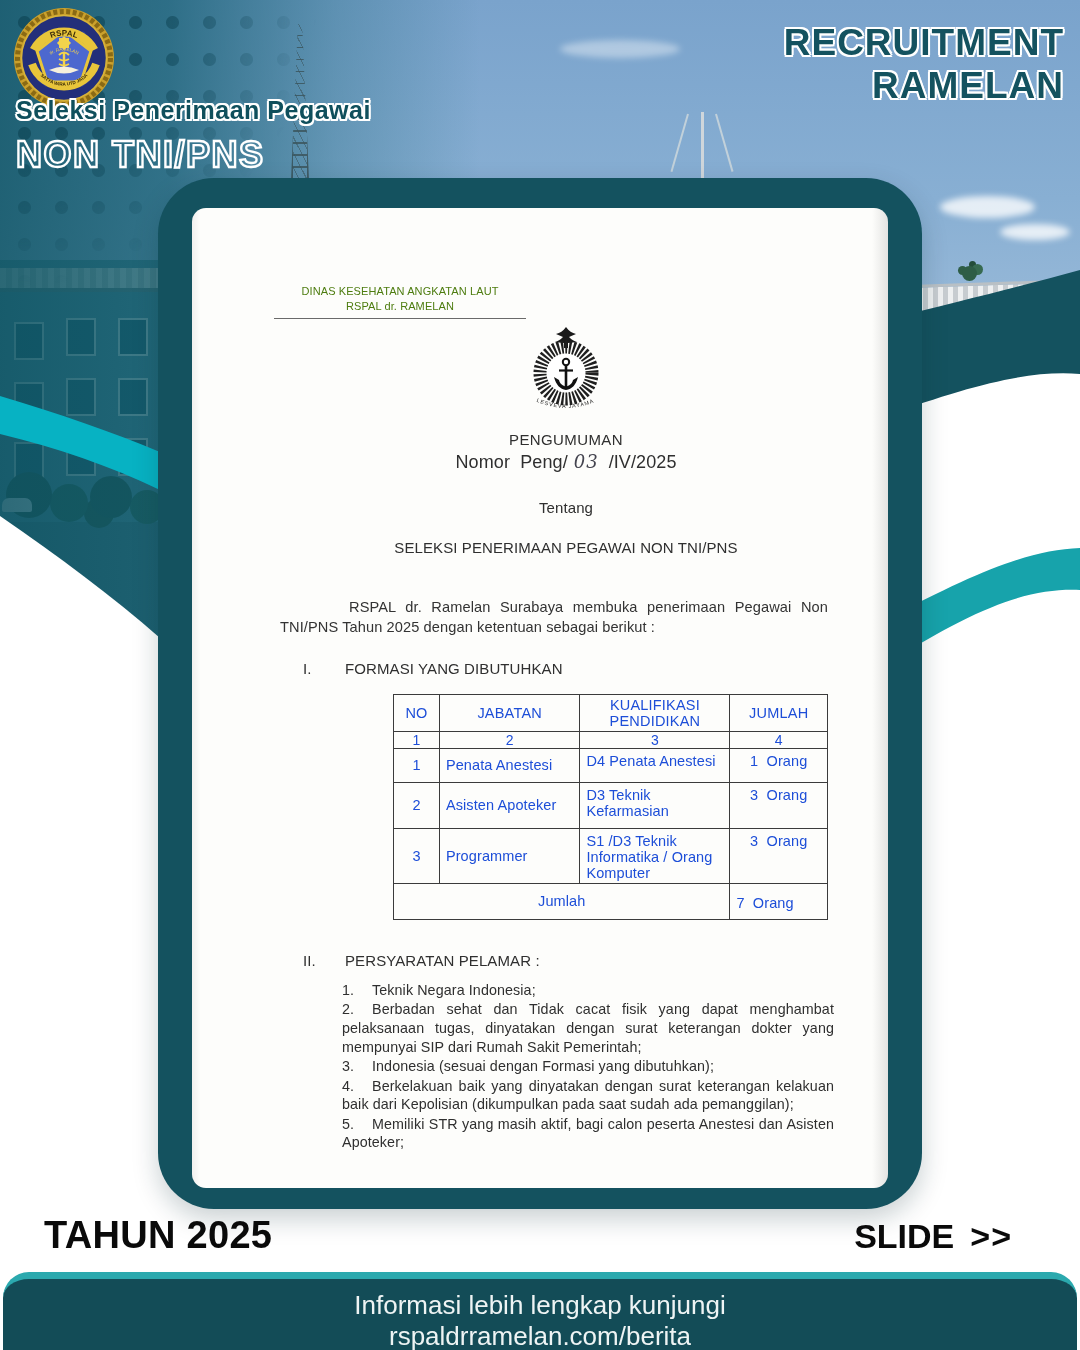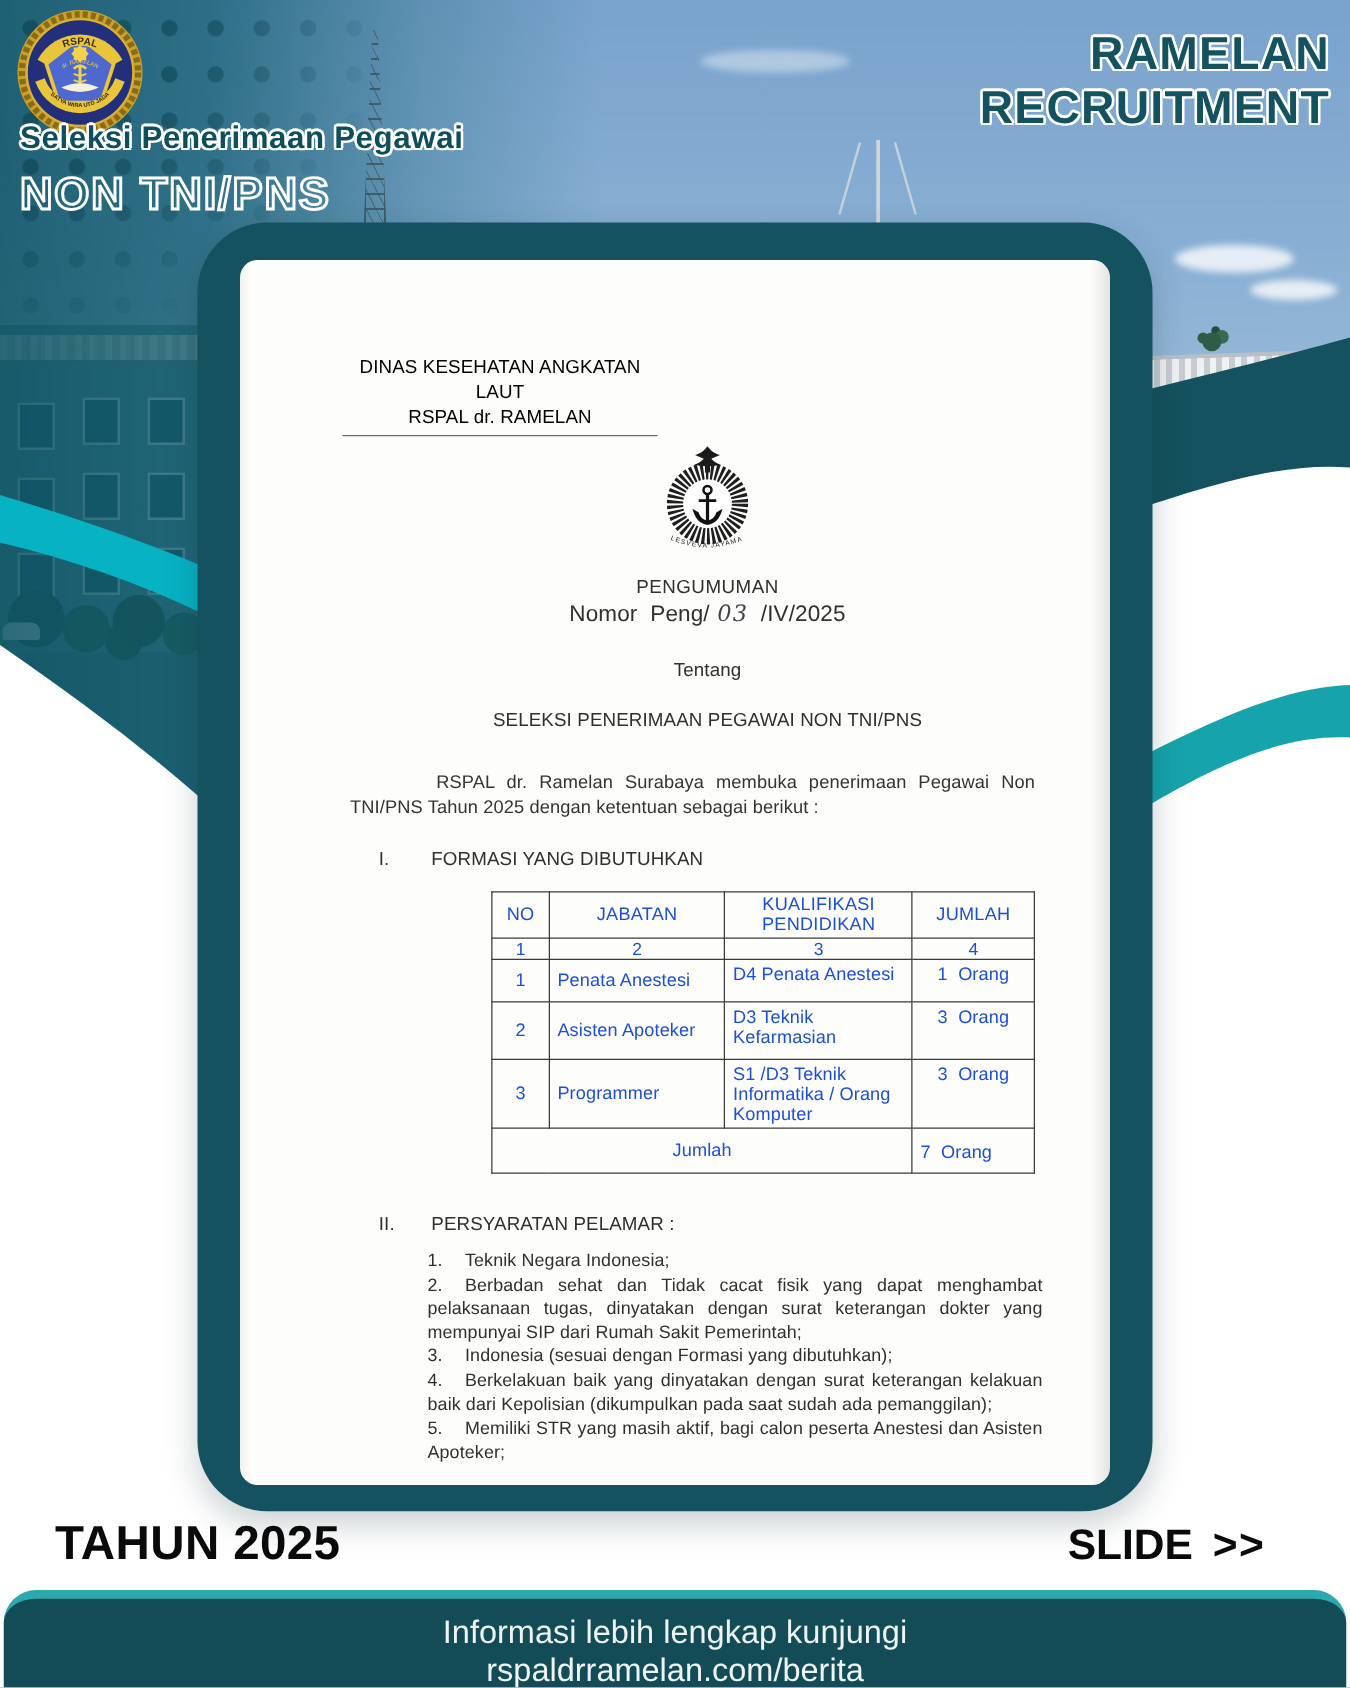--- a/index.html
+++ b/index.html
@@ -56,33 +56,33 @@
   .card{position:absolute;left:158px;top:178px;width:764px;height:1031px;background:#14525f;
         border-radius:56px;box-shadow:0 10px 26px rgba(10,40,50,0.22);}
   .doc{position:absolute;left:34px;right:34px;top:30px;bottom:21px;background:#fdfdfb;border-radius:14px;
        overflow:hidden;color:#333;letter-spacing:.1px;}
   .doc::after{content:'';position:absolute;top:0;right:0;width:16px;height:100%;
        background:linear-gradient(90deg,transparent,rgba(110,110,110,0.18));}
   .doc::before{content:'';position:absolute;top:0;left:0;width:8px;height:100%;
        background:linear-gradient(90deg,rgba(0,0,0,0.05),transparent);}
   .doc-inner{padding:76px 60px 0 88px;}
 
-  .agency{width:252px;margin-left:-6px;text-align:center;font-size:15px;line-height:1.32;color:#000000;}
+  .agency{width:252px;margin-left:-6px;text-align:center;font-size:11px;line-height:1.32;color:#4d7c0f;}
   .agency-rule{border-top:1.5px solid #6a6a6a;margin-top:5px;}
 
   .emblem-wrap{text-align:center;transform:translateX(12px);margin-top:6px;line-height:0;}
 
   .center-block{text-align:center;transform:translateX(12px);font-size:15px;color:#2f2f2f;}
   .pengumuman{margin-top:10px;letter-spacing:.4px;}
   .nomor{margin-top:3px;font-size:18px;white-space:pre-wrap;}
   .hand{font-family:"DejaVu Serif",serif;font-style:italic;color:#44444f;letter-spacing:1px;margin:0 10px 0 6px;}
   .tentang{margin-top:26px;}
   .subject{margin-top:22px;line-height:1.38;}
 
-  .intro{margin-top:28px;font-size:14.6px;line-height:20px;text-align:justify;text-indent:69px;width:548px;}
+  .intro{margin-top:38px;font-size:14.6px;line-height:20px;text-align:justify;text-indent:69px;width:548px;}
 
   .sec{margin-top:23px;margin-left:23px;font-size:15px;color:#2f2f2f;}
   .sec-num{display:inline-block;width:42px;}
 
   table.formasi{border-collapse:collapse;margin-top:17px;margin-left:113px;font-size:14.5px;color:#1d4ed8;}
   table.formasi th,table.formasi td{border:1.6px solid #3b3b3b;padding:2px 6px;}
   table.formasi th{font-weight:500;letter-spacing:.2px;height:24px;}
   tr.nums-row td{height:15px;text-align:center;padding:0 6px;font-size:14px;}
   td.cell-no{text-align:center;width:45px;}
   td.cell-jabatan{width:179px;padding-left:12px;}
@@ -263,22 +263,22 @@
             <div class="req-item"><span class="req-num">3.</span><span class="req-text">Indonesia (sesuai dengan Formasi yang dibutuhkan);</span></div>
             <div class="req-item"><span class="req-num">4.</span><span class="req-text">Berkelakuan baik yang dinyatakan dengan surat keterangan kelakuan baik dari Kepolisian (dikumpulkan pada saat sudah ada pemanggilan);</span></div>
             <div class="req-item"><span class="req-num">5.</span><span class="req-text">Memiliki STR yang masih aktif, bagi calon peserta Anestesi dan Asisten Apoteker;</span></div>
           </div>
 
       </div>
     </div>
   </div>
 
   <div class="recruitment outline-white">
+    <div>RECRUITMENT</div>
     <div>RAMELAN</div>
-    <div>RECRUITMENT</div>
   </div>
 
   <div class="logo">
     <svg width="104" height="104" viewBox="0 0 104 104">
       <circle cx="52" cy="52" r="50" fill="#caa02c"></circle>
       <circle cx="52" cy="52" r="46.5" fill="none" stroke="#8a6a14" stroke-width="5" stroke-dasharray="4 2.5"></circle>
       <circle cx="52" cy="52" r="42.5" fill="#232f7a" stroke="#d8b43a" stroke-width="1.5"></circle>
       <g stroke="#2e3f96" stroke-width="5" fill="none" stroke-linecap="round">
         <path d="M33,28 L70,78 M71,28 L34,78"></path>
         <path d="M62,74 q8,6 15,-2 M42,74 q-8,6 -15,-2"></path>

